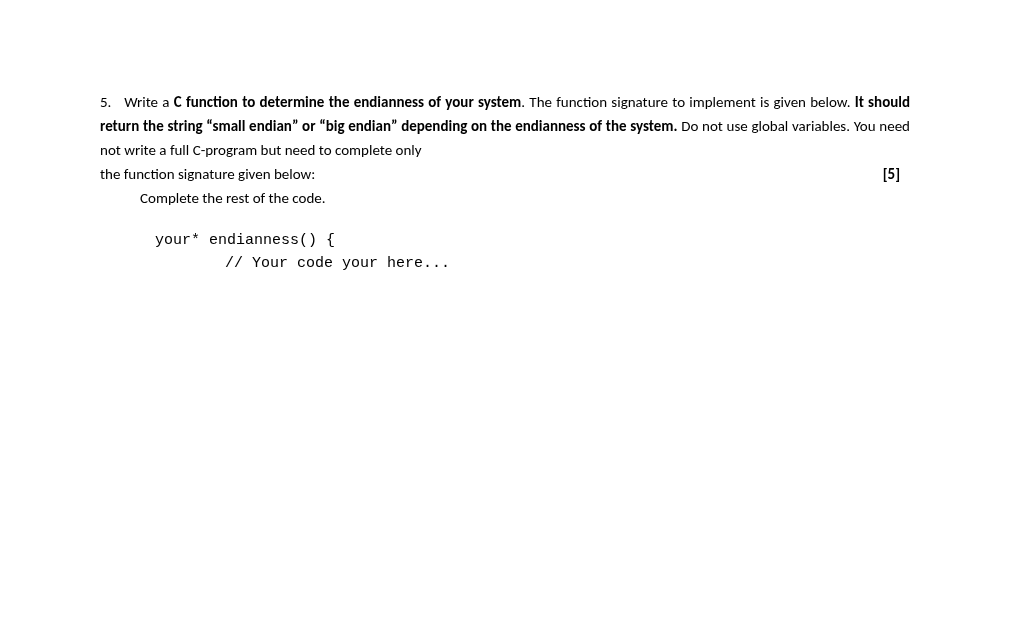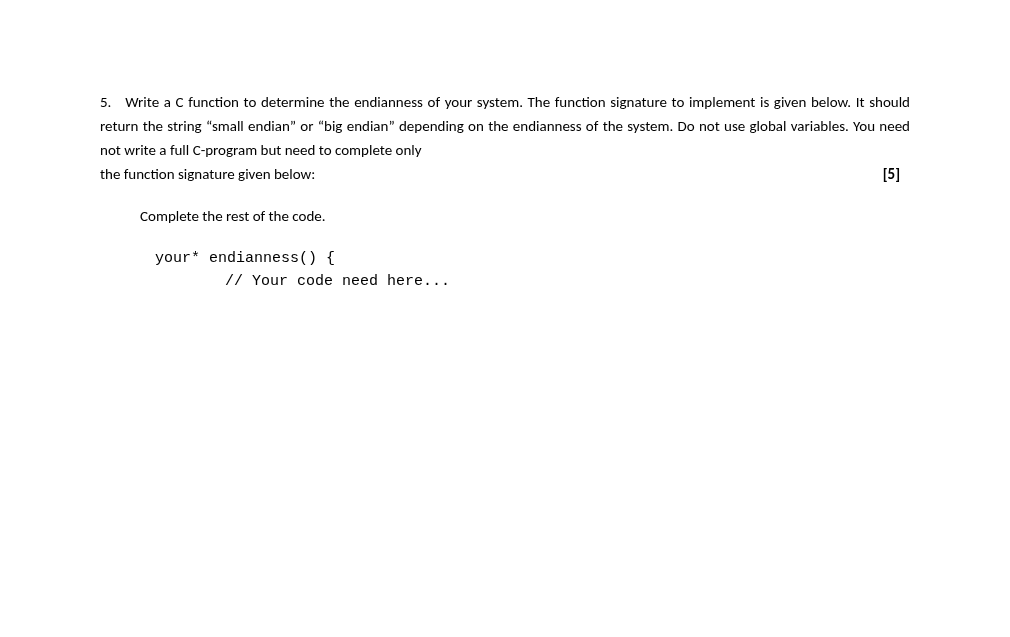--- a/index.html
+++ b/index.html
@@ -17,35 +17,34 @@
       padding: 90px 100px 0 100px;
       line-height: 1.6;
     }
     .question-block {
       max-width: 810px;
     }
     .question-text {
       text-align: justify;
     }
     .bold {
-      font-weight: normal;
+      font-weight: bold;
     }
     .points-line {
       display: flex;
       justify-content: flex-end;
     }
     .points-text {
       flex: 1;
     }
     .points {
       font-weight: bold;
       padding-right: 10px;
     }
     .instruction {
-      margin-top: 18px;
       margin-left: 40px;
     }
     .code-block {
       margin-top: 20px;
       margin-left: 55px;
       font-family: 'Courier New', Courier, monospace;
       font-size: 15px;
       line-height: 1.5;
     }
     .code-line1 {
@@ -69,15 +68,15 @@
   </div>
   <div class="points-line">
     <span class="points-text">the function signature given below:</span>
     <span class="points">[5]</span>
   </div>
 
   <div class="instruction">Complete the rest of the code.</div>
 
   <div class="code-block">
     <div class="code-line1"><span>your* </span><span class="underline">endianness()</span><span> {</span></div>
-    <div class="code-line2">// Your code need here...</div>
+    <div class="code-line2">// Your code your here...</div>
   </div>
 </div>
 
 </body></html>

